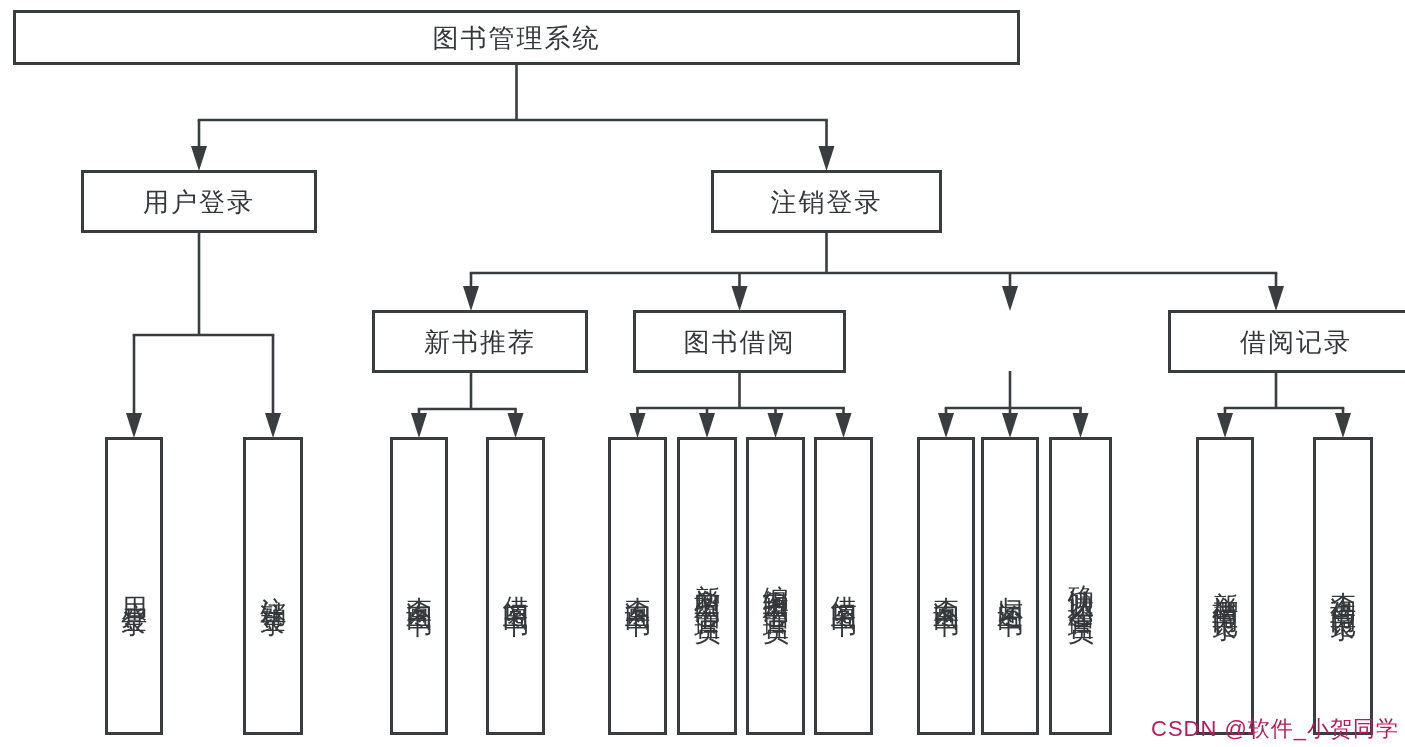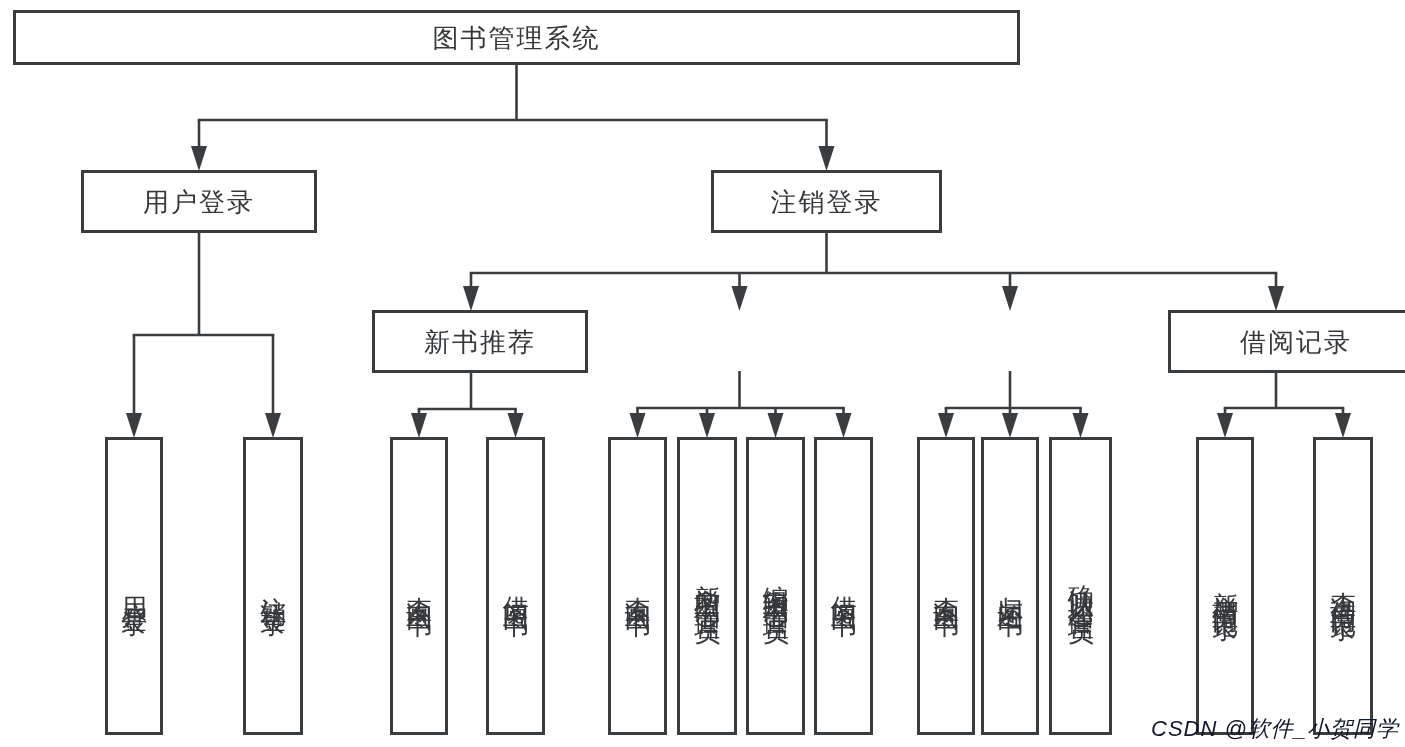--- a/index.html
+++ b/index.html
@@ -102,32 +102,35 @@
       <polygon points="1002,413 1018,413 1010,438" fill="#3a3d40"></polygon>
       <line x1="1080.5" y1="408" x2="1080.5" y2="418" stroke="#3a3d40" stroke-width="2.6"></line>
       <polygon points="1072.5,413 1088.5,413 1080.5,438" fill="#3a3d40"></polygon>
       <line x1="1276" y1="371" x2="1276" y2="408" stroke="#3a3d40" stroke-width="2.6"></line>
       <line x1="1223.7" y1="408" x2="1344.3" y2="408" stroke="#3a3d40" stroke-width="2.6"></line>
       <line x1="1225" y1="408" x2="1225" y2="418" stroke="#3a3d40" stroke-width="2.6"></line>
       <polygon points="1217,413 1233,413 1225,438" fill="#3a3d40"></polygon>
       <line x1="1343" y1="408" x2="1343" y2="418" stroke="#3a3d40" stroke-width="2.6"></line>
       <polygon points="1335,413 1351,413 1343,438" fill="#3a3d40"></polygon>
     </svg>
-  <div class="watermark" style="left: 1151px; top: 714px; color: #0f172a; font-style: italic;">CSDN @软件_小贺同学</div>
+  <div class="watermark" style="left: 1151px; top: 714px; color: #be185d;">CSDN @软件_小贺同学</div>
 <div class="node h-node" style="left: 13px; top: 10px; width: 1007px; height: 55px;">
       <span class="node-label">图书管理系统</span>
     </div>
     <div class="node h-node" style="left: 81px; top: 170px; width: 236px; height: 63px;">
       <span class="node-label">用户登录</span>
     </div>
     <div class="node h-node" style="left: 711px; top: 170px; width: 231px; height: 63px;">
       <span class="node-label">注销登录</span>
     </div>
     <div class="node h-node" style="left: 363px; top: 310px; width: 216px; height: 63px; margin-left: 9px;">
       <span class="node-label">新书推荐</span>
+    </div>
+    <div class="node h-node" style="left: 633px; top: 310px; width: 213px; height: 63px;">
+      <span class="node-label">图书借阅</span>
     </div>
     <div class="node h-node" style="left: 1168px; top: 310px; width: 256px; height: 63px;">
       <span class="node-label">借阅记录</span>
     </div>
     <div class="node v-node" style="left: 105px; top: 437px; width: 58px; height: 298px;">
       <span class="node-label">用户登录</span>
     </div>
     <div class="node v-node" style="left: 243px; top: 437px; width: 60px; height: 298px;">
       <span class="node-label">注销登录</span>
     </div>

